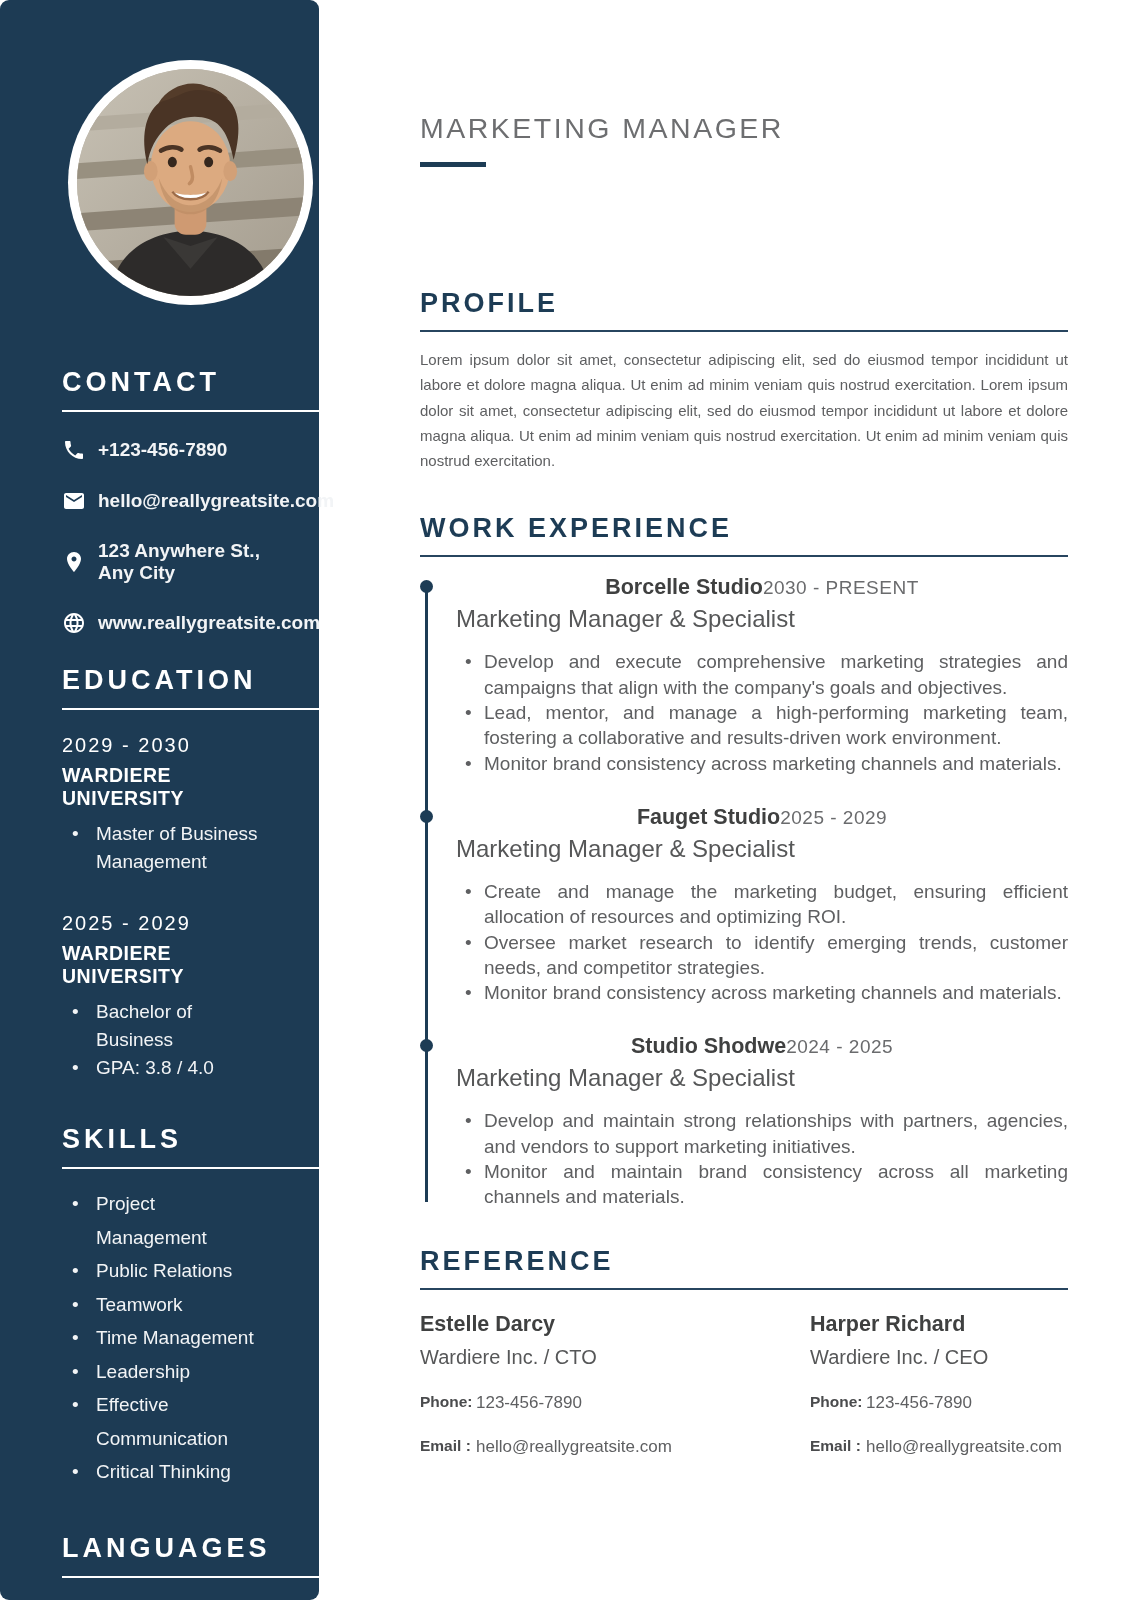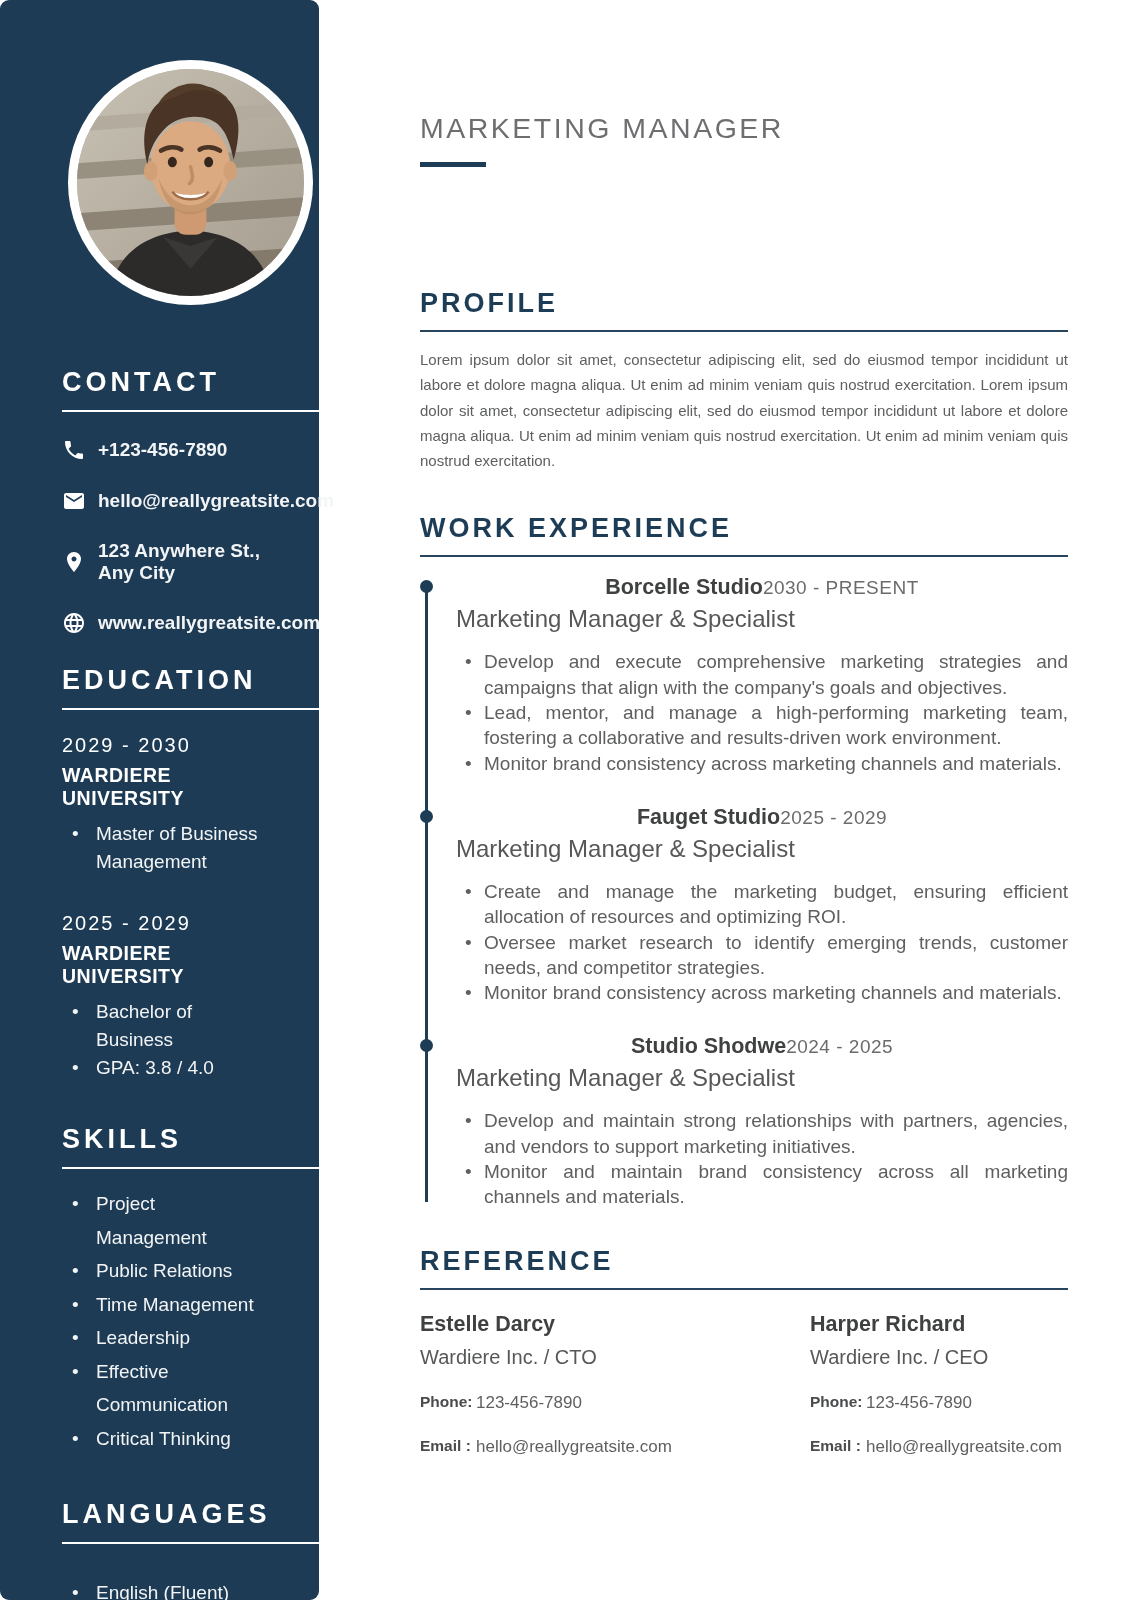--- a/index.html
+++ b/index.html
@@ -253,20 +253,21 @@
       </ul>
     </div>
   </section>
 
   <section class="side-section" style="margin-top:42px;">
     <div class="side-heading">SKILLS</div>
     <div class="side-rule"></div>
     <ul class="side-list skills-list" style="margin-top:18px;">
       <li>Project Management</li>
       <li>Public Relations</li>
+      <li>Teamwork</li>
       <li>Time Management</li>
       <li>Leadership</li>
       <li>Effective Communication</li>
       <li>Critical Thinking</li>
     </ul>
   </section>
 
   <section class="side-section" style="margin-top:44px;">
     <div class="side-heading">LANGUAGES</div>
     <div class="side-rule"></div>

